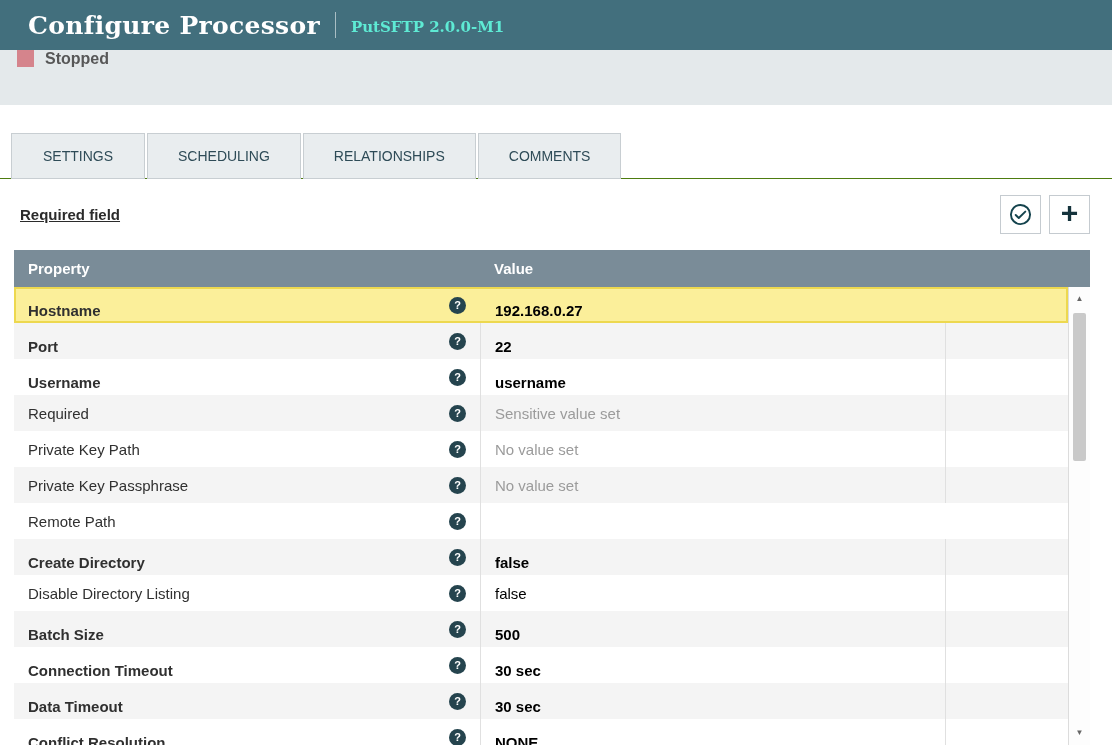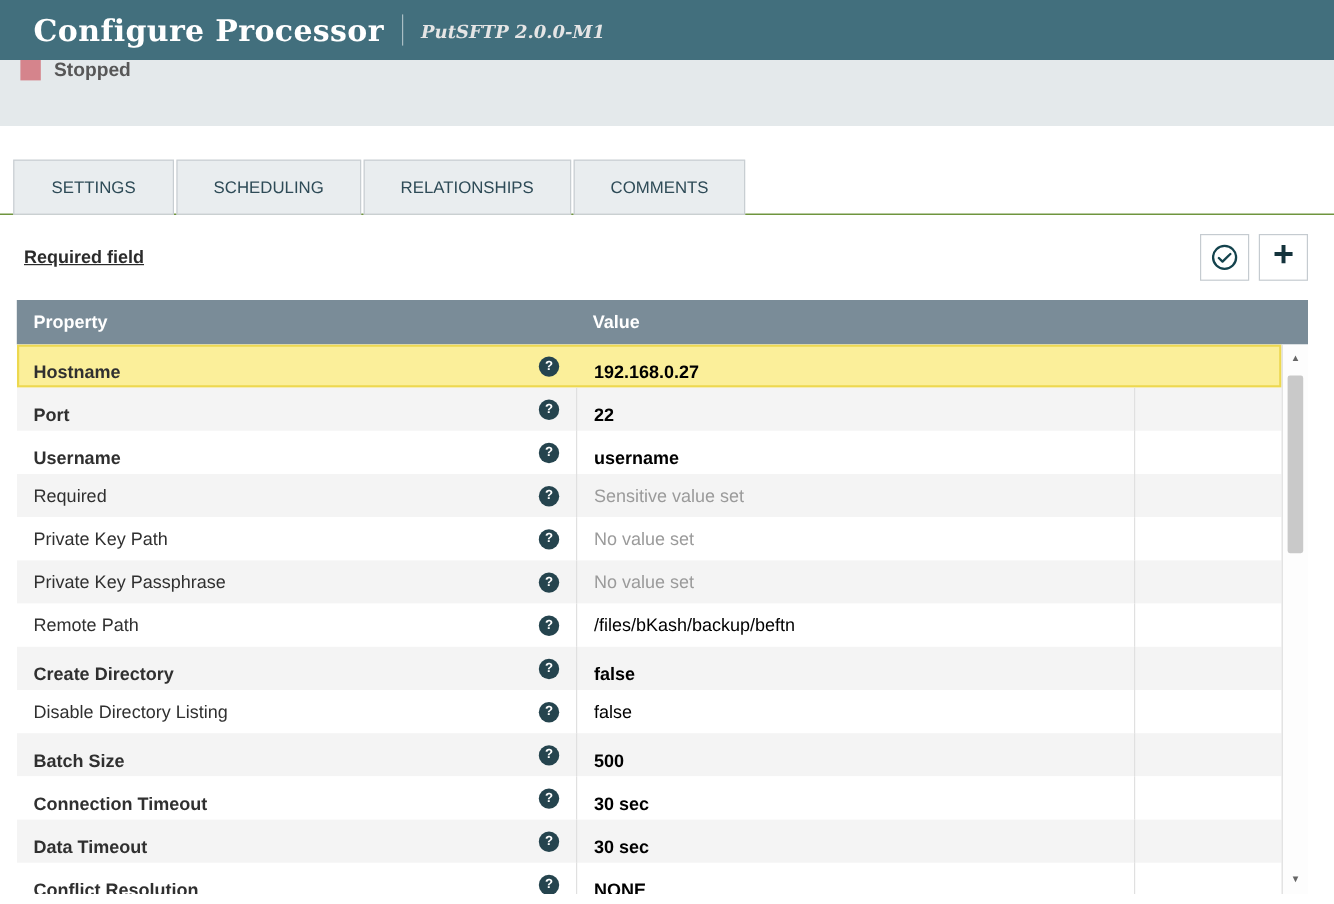--- a/index.html
+++ b/index.html
@@ -14,21 +14,21 @@
   
   .dlg-header {
     height:50px; background:#426F7D;
     display:flex; align-items:center; padding-left:28px;
   }
   .dlg-title {
     margin:0; font-family:"DejaVu Serif", serif;
     font-size:25px; font-weight:bold; color:#ffffff; letter-spacing:.3px;
   }
   .title-divider { width:1px; height:26px; background:rgba(255,255,255,.55); margin:0 15px; }
-  .dlg-subtitle { font-family:"DejaVu Serif", serif; font-size:15px; font-weight:bold; color:#e5e5e5; margin-top:3px;font-style:italic; }
+  .dlg-subtitle { font-family:"DejaVu Serif", serif; font-size:15px; font-weight:bold; color:#5eead4; margin-top:3px; }
 
   
   .status-bar { height:55px; background:#E4E9EB; display:flex; align-items:flex-start; padding-left:17px; }
   .status-square { width:17px; height:17px; background:#D5848C; margin-right:11px; }
   .status-label { font-size:16px; font-weight:bold; color:#575757; }
 
   
   .tabs {
     margin-top:24px; height:50px; padding-left:11px;
     display:flex; align-items:flex-end;
@@ -233,23 +233,20 @@
       <span class="value-text">No value set</span>
     </div>
     <div class="cell-extra"></div>
   </div>
 
   <div class="prop-row">
     <div class="cell-property">
       <span class="prop-name-text">Remote Path</span>
       <span class="help-icon">?</span>
     </div>
-    <div class="cell-value">
-      <span class="value-text">/files/bKash/backup/beftn</span>
-    </div>
     <div class="cell-extra"></div>
   </div>
 
   <div class="prop-row alt bold">
     <div class="cell-property">
       <span class="prop-name-text">Create Directory</span>
       <span class="help-icon">?</span>
     </div>
     <div class="cell-value">
       <span class="value-text">false</span>

